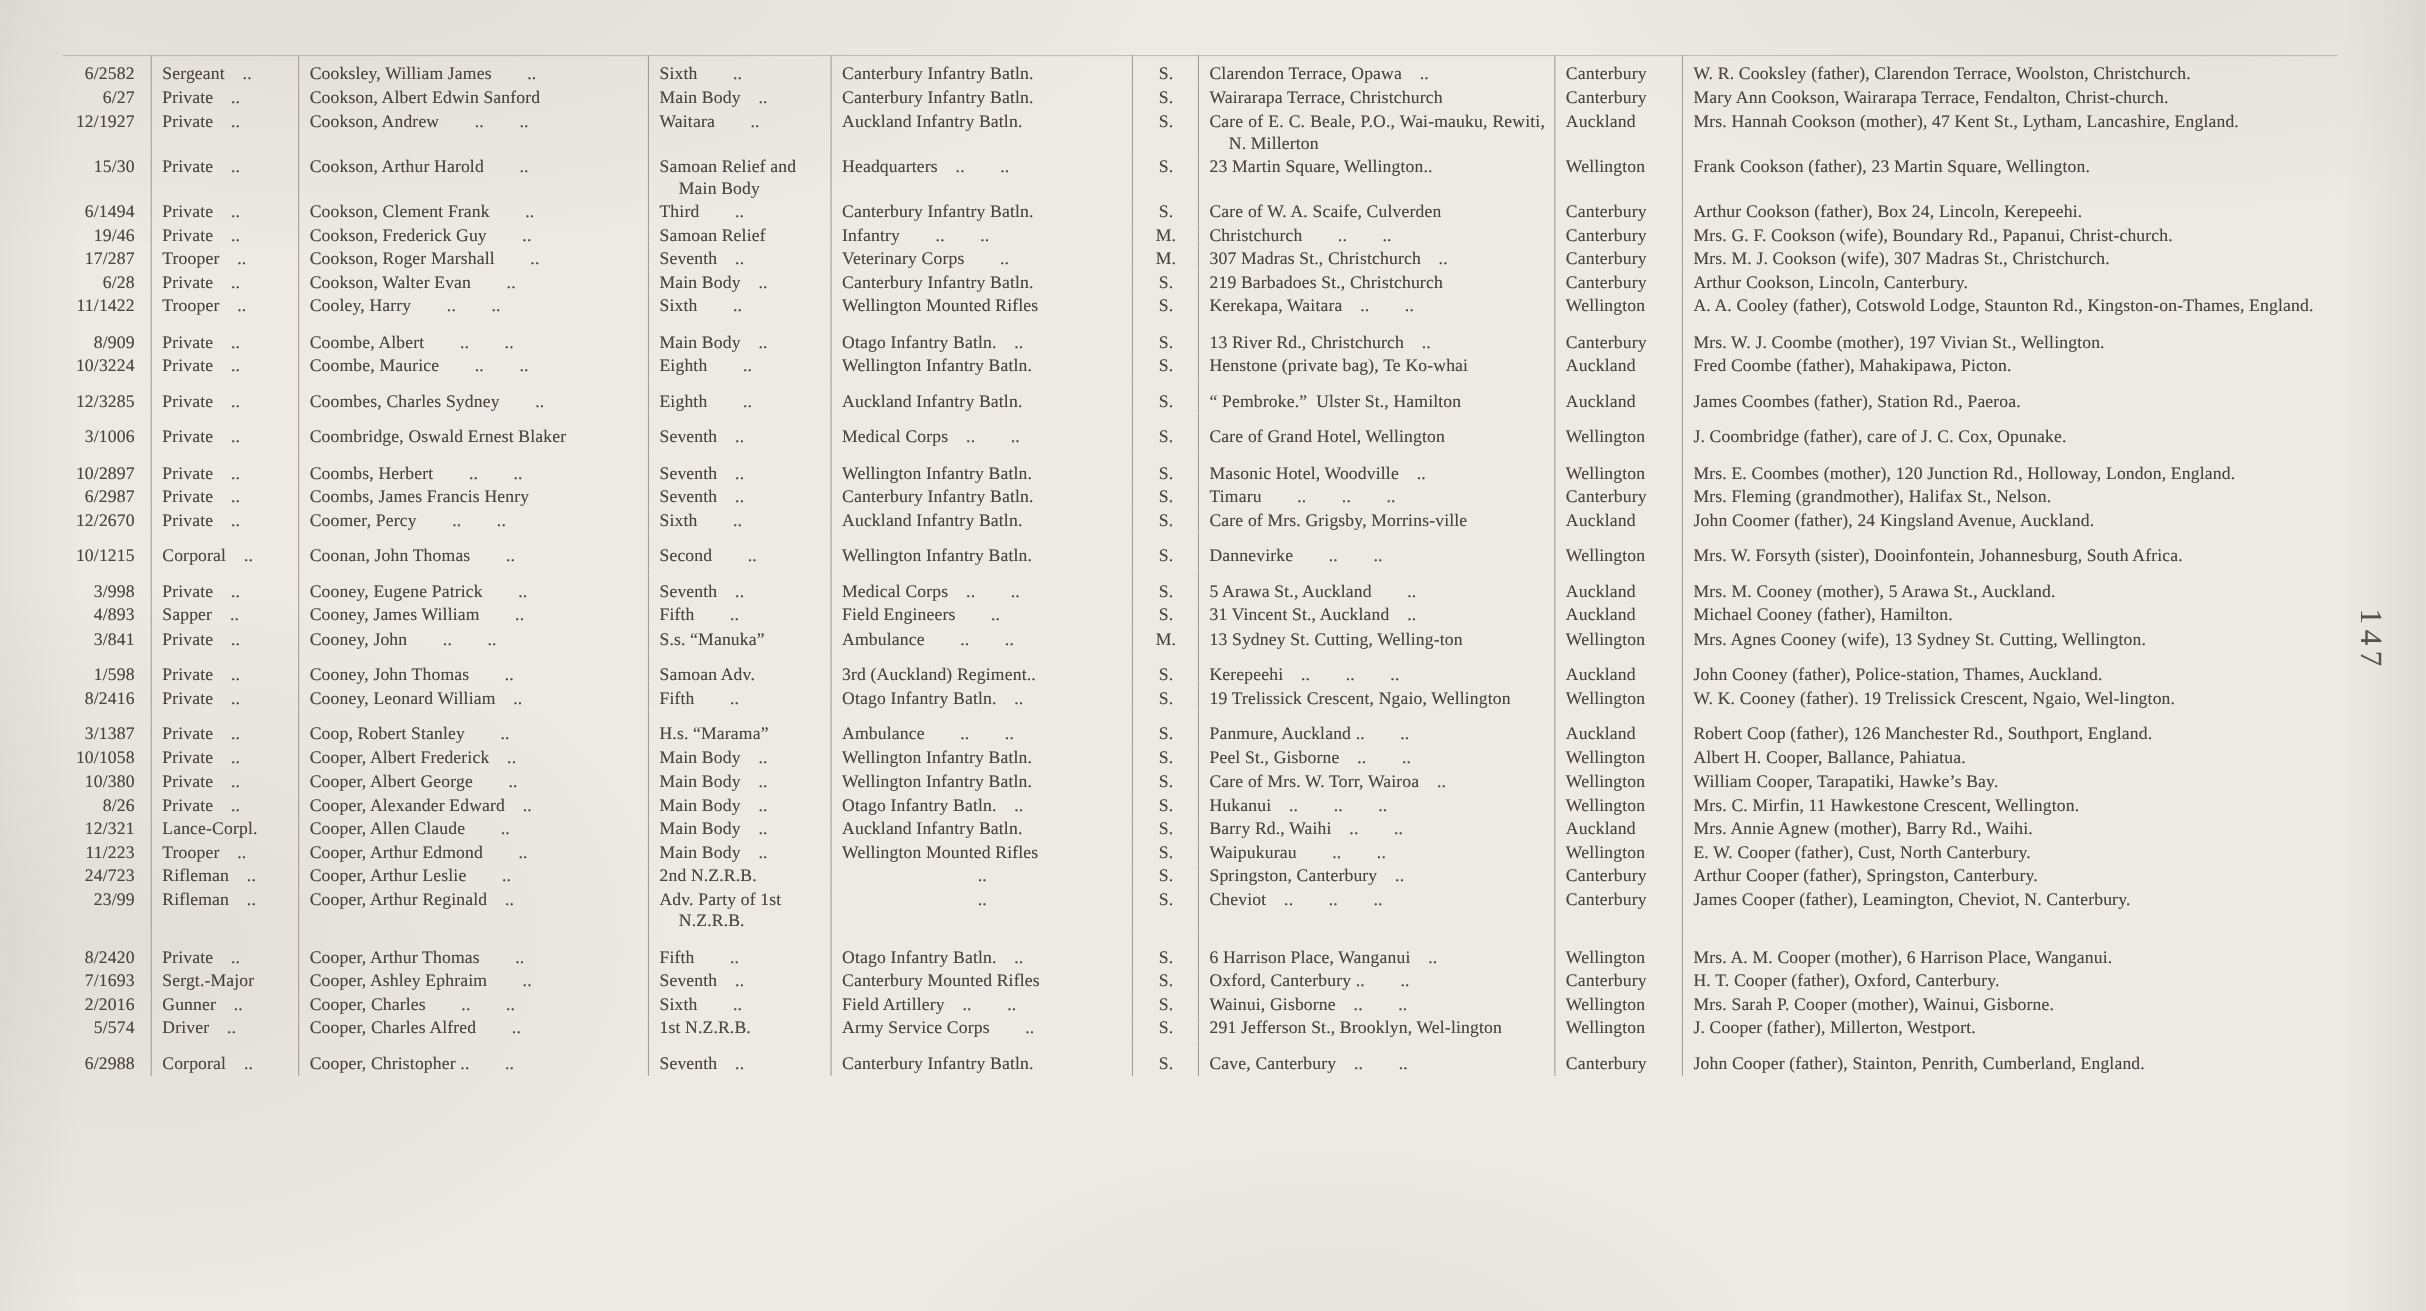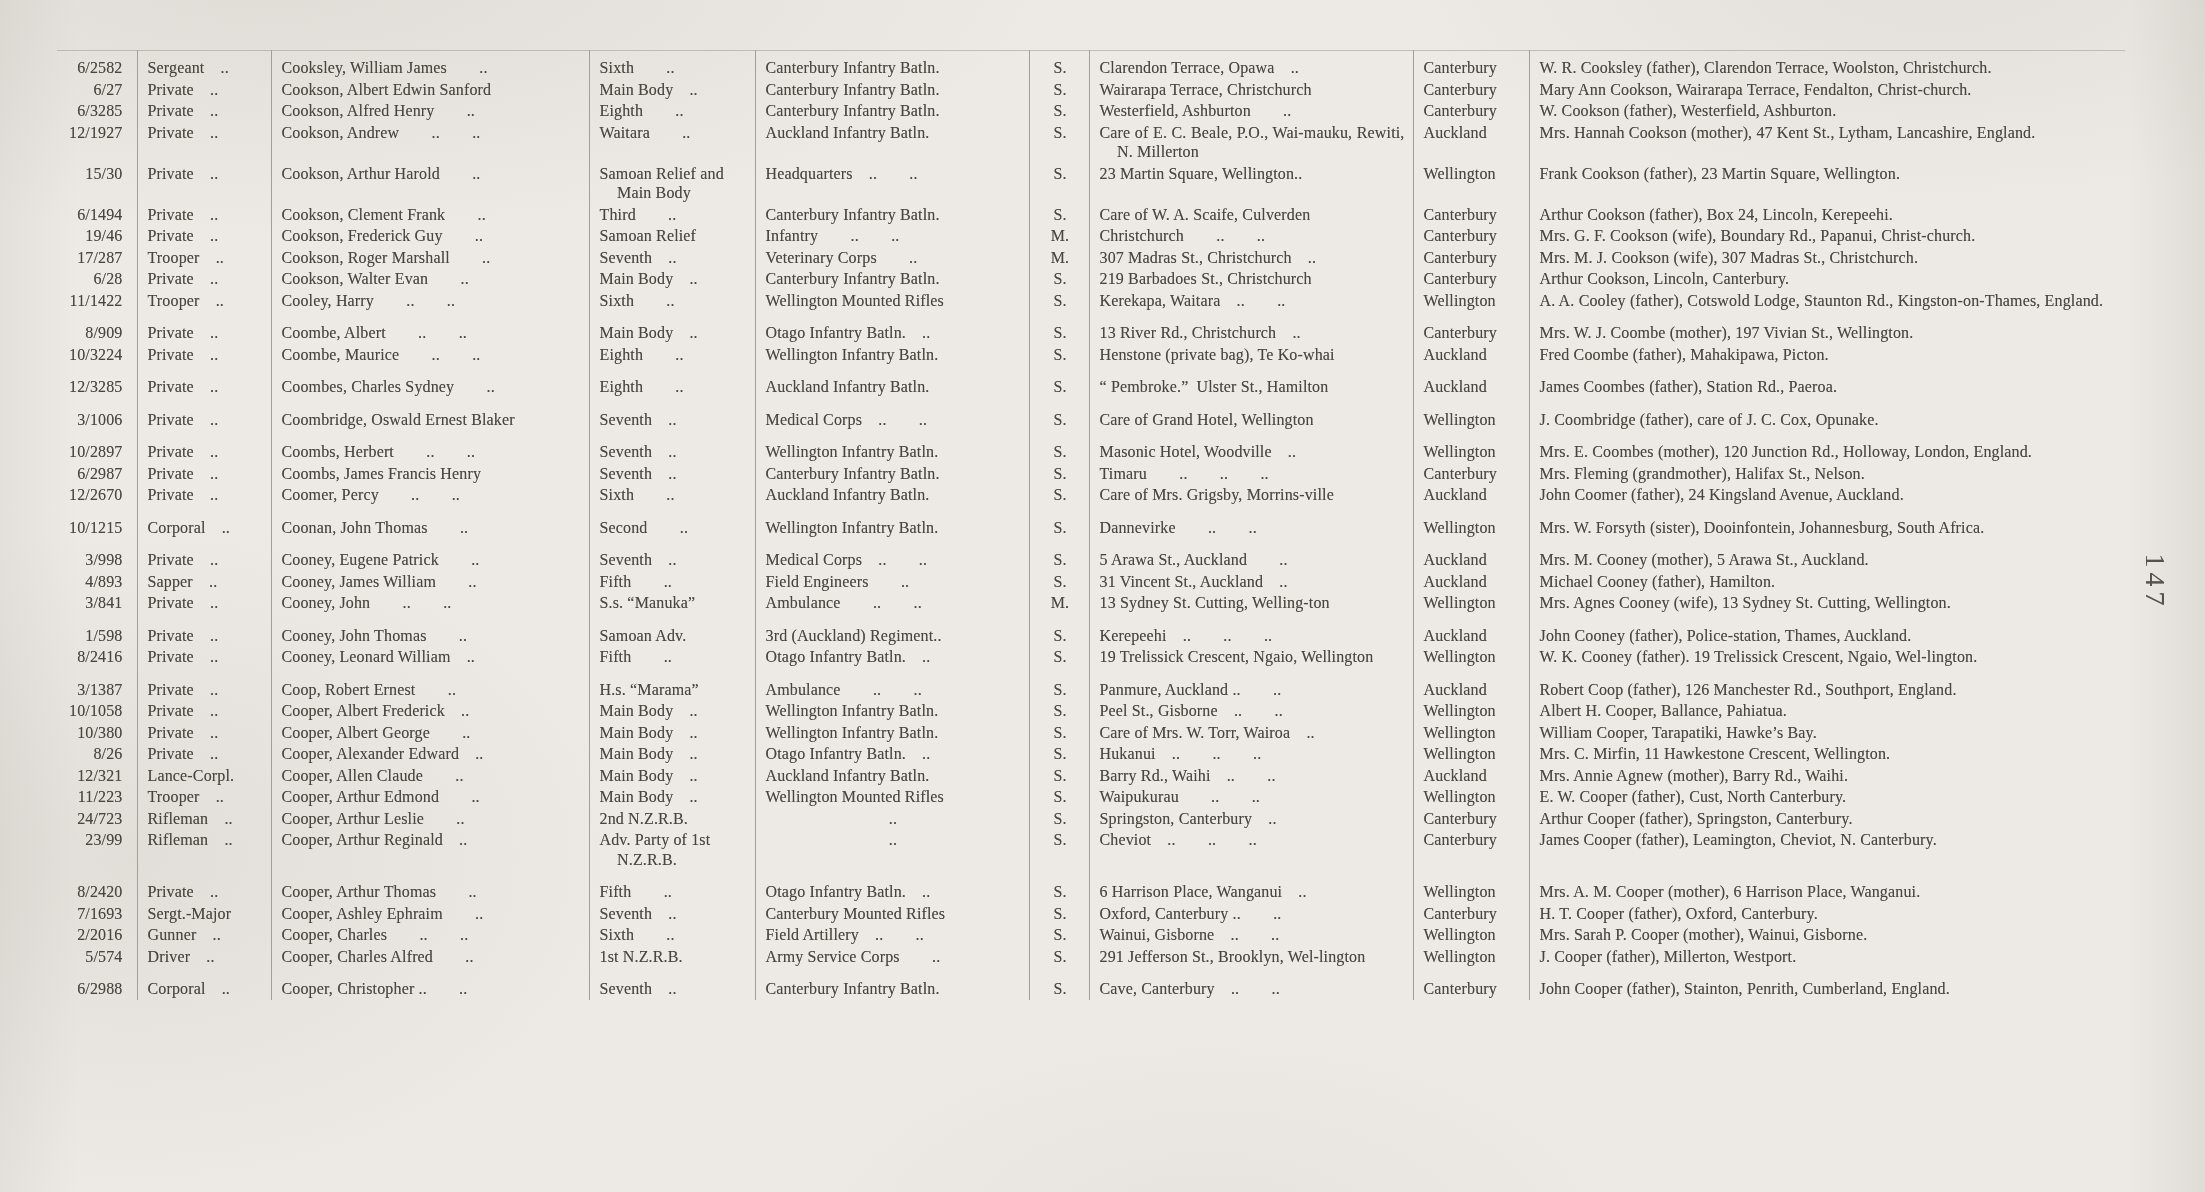--- a/index.html
+++ b/index.html
@@ -91,31 +91,20 @@
           <td class="col-rank">Private ..</td>
           <td class="col-name">Cookson, Albert Edwin Sanford</td>
           <td class="col-body">Main Body ..</td>
           <td class="col-unit">Canterbury Infantry Batln.</td>
           <td class="col-status">S.</td>
           <td class="col-address">Wairarapa Terrace, Christchurch</td>
           <td class="col-district">Canterbury</td>
           <td class="col-nok">Mary Ann Cookson, Wairarapa Terrace, Fendalton, Christ-church.</td>
         </tr>
         <tr>
-          <td class="col-no">6/3285</td>
-          <td class="col-rank">Private ..</td>
-          <td class="col-name">Cookson, Alfred Henry  ..</td>
-          <td class="col-body">Eighth  ..</td>
-          <td class="col-unit">Canterbury Infantry Batln.</td>
-          <td class="col-status">S.</td>
-          <td class="col-address">Westerfield, Ashburton  ..</td>
-          <td class="col-district">Canterbury</td>
-          <td class="col-nok">W. Cookson (father), Westerfield, Ashburton.</td>
-        </tr>
-        <tr>
           <td class="col-no">12/1927</td>
           <td class="col-rank">Private ..</td>
           <td class="col-name">Cookson, Andrew  ..  ..</td>
           <td class="col-body">Waitara  ..</td>
           <td class="col-unit">Auckland Infantry Batln.</td>
           <td class="col-status">S.</td>
           <td class="col-address">Care of E. C. Beale, P.O., Wai-mauku, Rewiti, N. Millerton</td>
           <td class="col-district">Auckland</td>
           <td class="col-nok">Mrs. Hannah Cookson (mother), 47 Kent St., Lytham, Lancashire, England.</td>
         </tr>
@@ -324,21 +313,21 @@
           <td class="col-body">Fifth  ..</td>
           <td class="col-unit">Otago Infantry Batln. ..</td>
           <td class="col-status">S.</td>
           <td class="col-address">19 Trelissick Crescent, Ngaio, Wellington</td>
           <td class="col-district">Wellington</td>
           <td class="col-nok">W. K. Cooney (father). 19 Trelissick Crescent, Ngaio, Wel-lington.</td>
         </tr>
         <tr class="gap">
           <td class="col-no">3/1387</td>
           <td class="col-rank">Private ..</td>
-          <td class="col-name">Coop, Robert Ernest  ..</td>
+          <td class="col-name">Coop, Robert Stanley  ..</td>
           <td class="col-body">H.s. “Marama”</td>
           <td class="col-unit">Ambulance  ..  ..</td>
           <td class="col-status">S.</td>
           <td class="col-address">Panmure, Auckland ..  ..</td>
           <td class="col-district">Auckland</td>
           <td class="col-nok">Robert Coop (father), 126 Manchester Rd., Southport, England.</td>
         </tr>
         <tr>
           <td class="col-no">10/1058</td>
           <td class="col-rank">Private ..</td>

